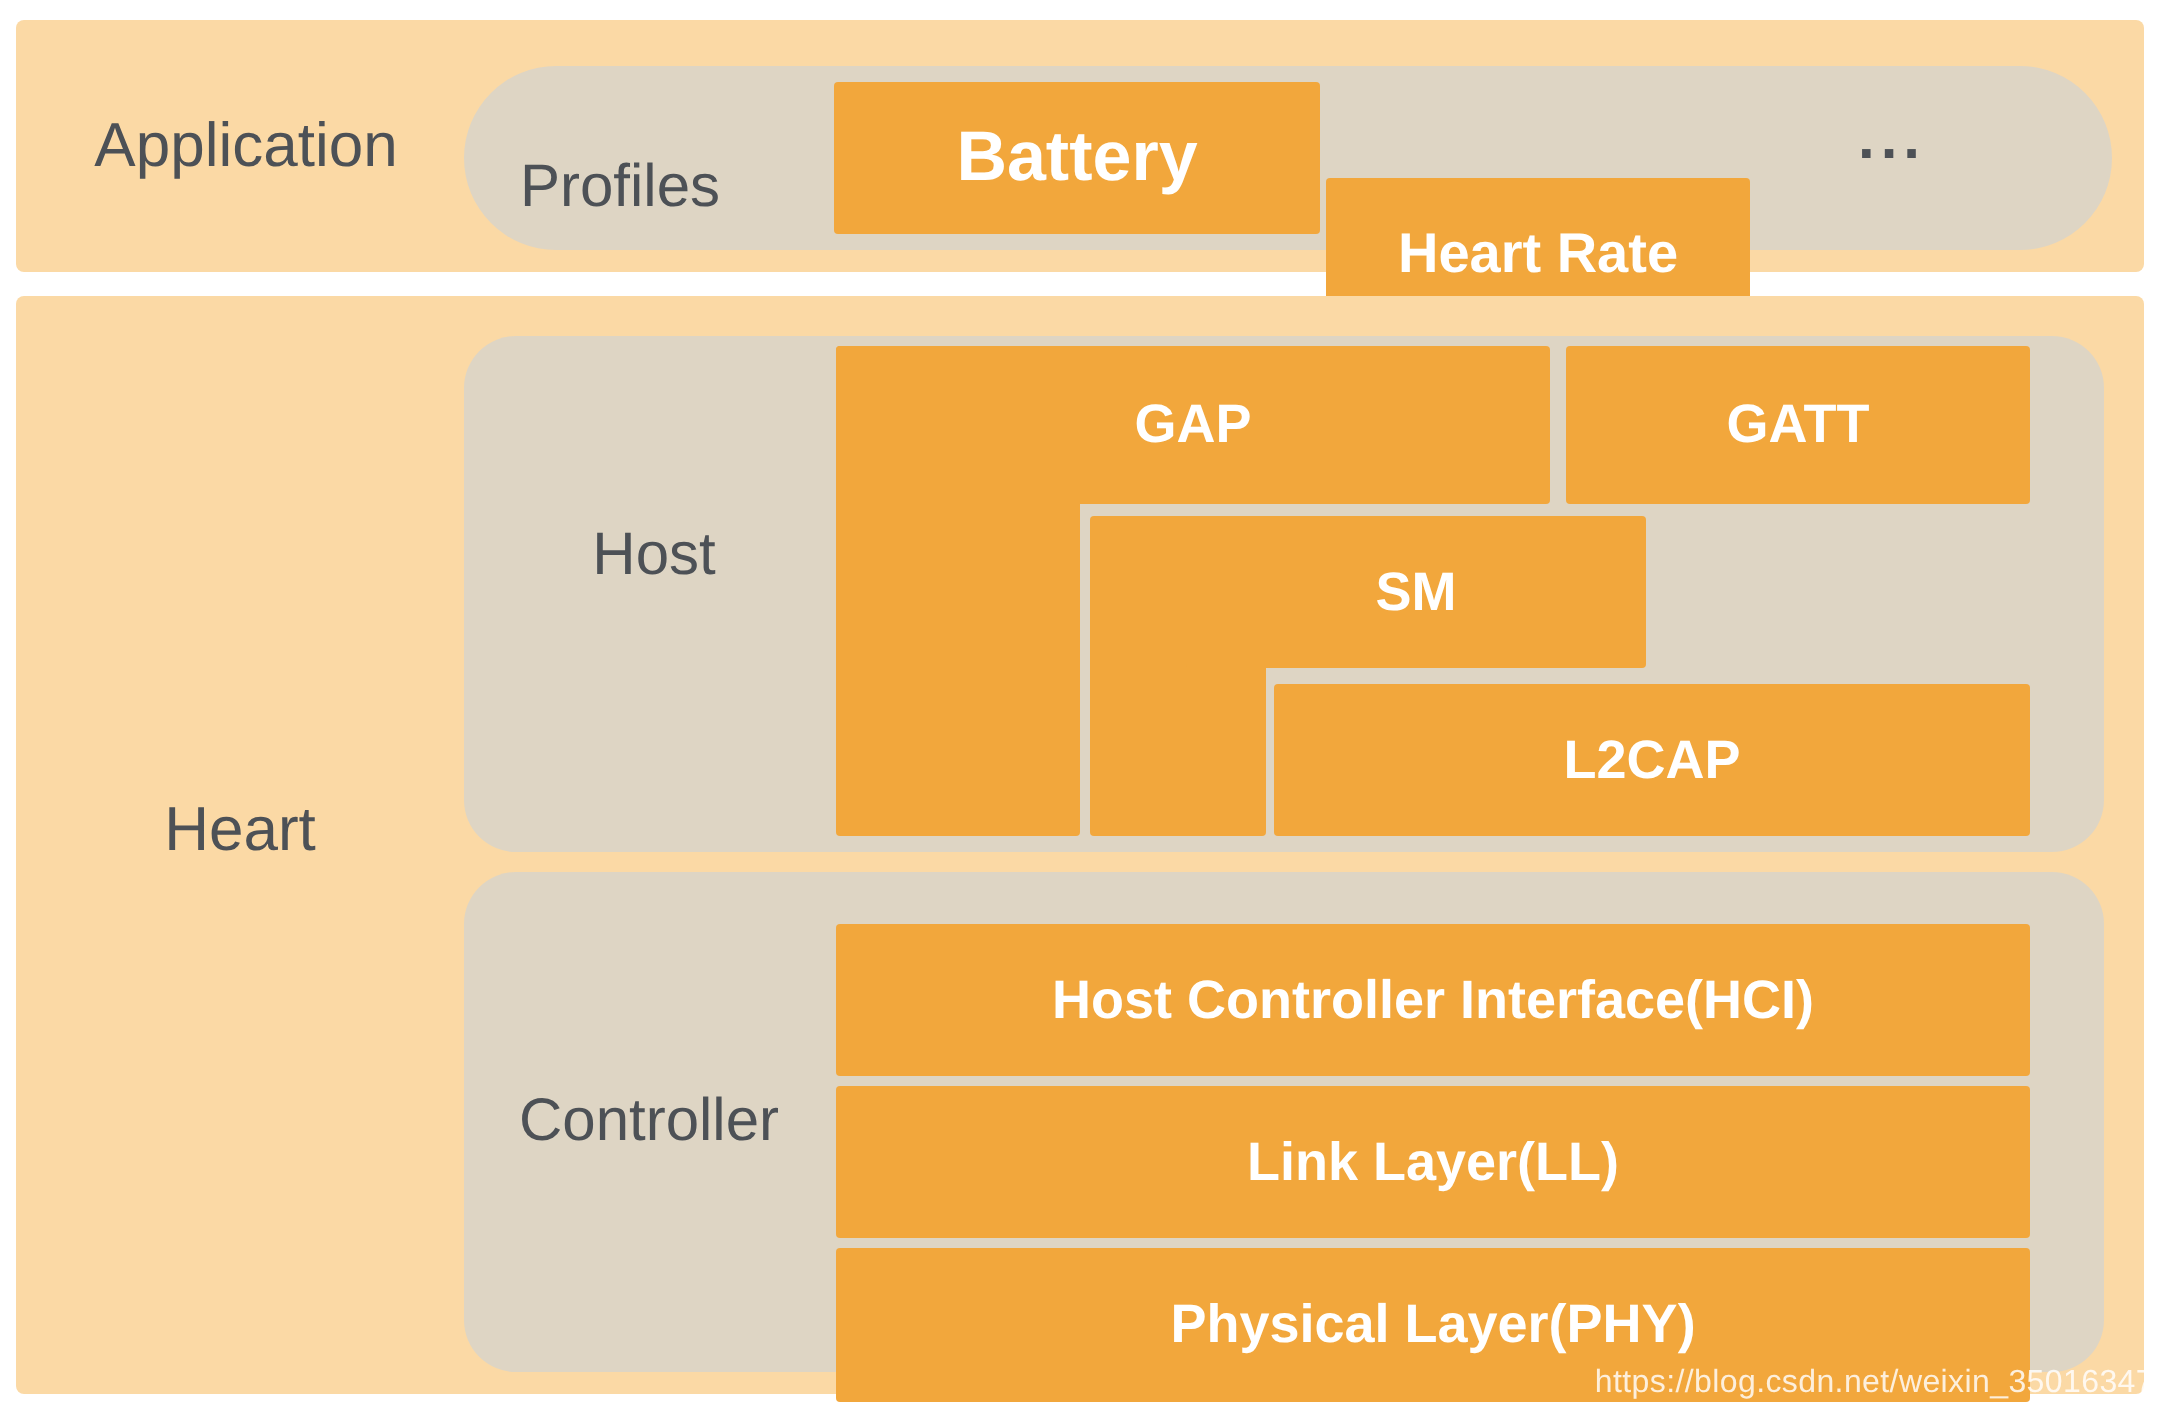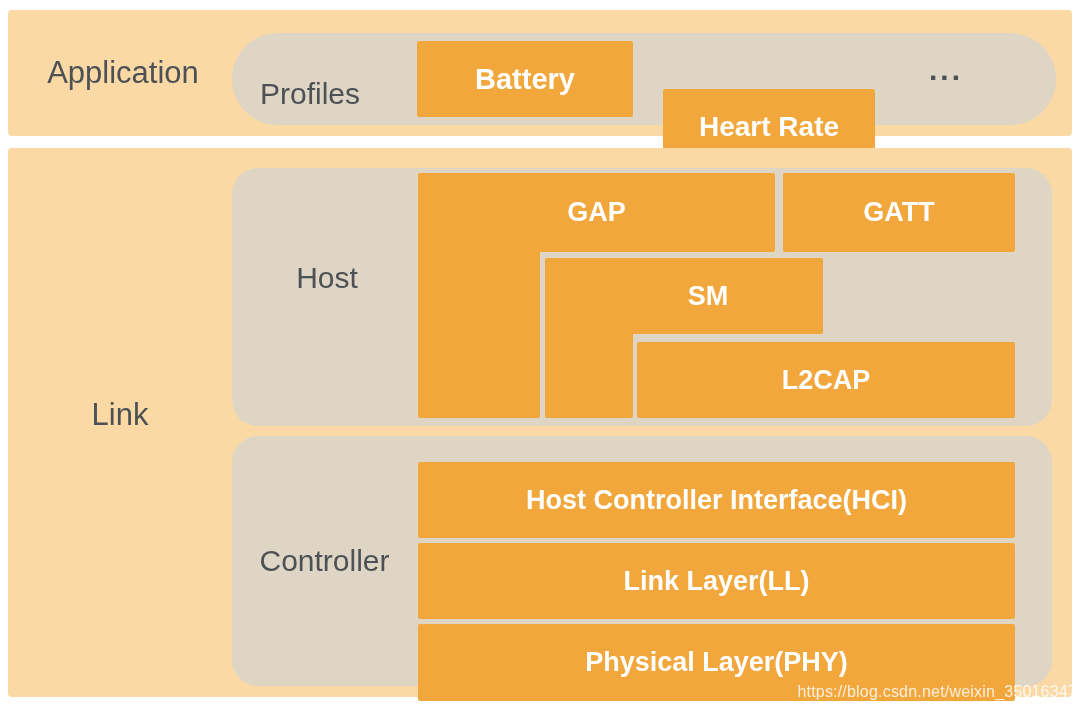--- a/index.html
+++ b/index.html
@@ -28,21 +28,21 @@
     position: absolute; left: 224px; top: 23px; width: 824px; height: 92px;
     background: #DED5C4; border-radius: 46px;
   }
   .profiles-label { left: 28px; top: 0; width: 100px; height: 92px; margin-top: 15px; }
 
   .orange-box {
     position: absolute; background: #F2A73C; border-radius: 2px;
     display: flex; align-items: center; justify-content: center;
     color: #FFFFFF; font-weight: bold; font-size: 27px; white-space: nowrap;
   }
-  .battery-box { left: 185px; top: 8px; width: 216px; height: 76px; font-size: 29px; }
+  .battery-box { left: 185px; top: 8px; width: 243px; height: 76px; font-size: 35px; }
   .heartrate-box { left: 431px; top: 8px; width: 212px; height: 76px; font-size: 28px; margin-top: 48px; }
   .more-ellipsis {
     left: 674px; top: 0; width: 80px; height: 92px;
     font-size: 30px; font-weight: bold; letter-spacing: 3px;
   }
   .more-ellipsis span { transform: translateY(-9px); }
 
   
   .core-label { left: 62px; top: 247px; width: 100px; height: 40px; font-size: 31px; }
 
@@ -96,21 +96,21 @@
         <span>Heart Rate</span>
       </div>
 
       <div class="dark-label more-ellipsis">
         <span>...</span>
       </div>
     </div>
   </div>
 
   <div class="band band-core">
-    <div class="dark-label core-label">Link</div>
+    <div class="dark-label core-label">Heart</div>
 
     <div class="panel host-panel">
       <div class="dark-label host-label">Host</div>
 
       <div class="orange-box gap-col"></div>
       <div class="orange-box gap-bar">
         <span>GAP</span>
       </div>
 
       <div class="orange-box gatt-box">

